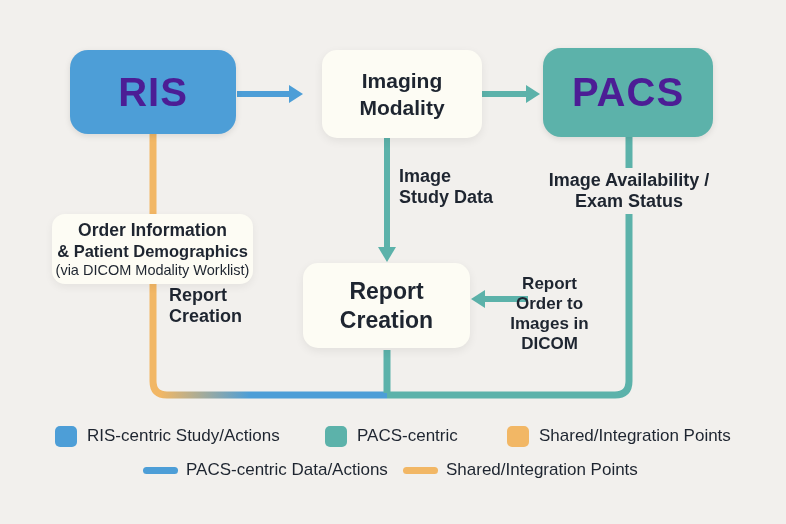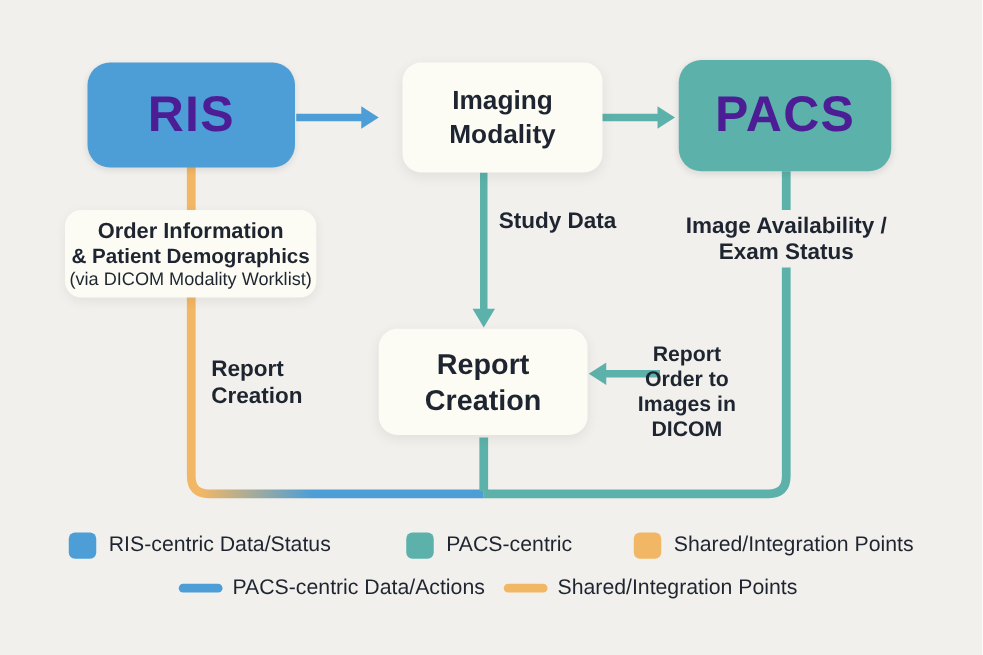--- a/index.html
+++ b/index.html
@@ -68,20 +68,21 @@
   }
   .order-box {
     z-index: 3;
     background: var(--node_cream);
     border-radius: 13px;
     box-shadow: 0 3px 9px rgba(0,0,0,0.06);
     text-align: center;
     display: flex;
     flex-direction: column;
     justify-content: center;
+    margin-top: 46px;
   }
   .order-line1 { font-size: 17.5px; line-height: 22px; font-weight: bold; }
   .order-line2 { font-size: 16.5px; line-height: 20px; font-weight: bold; }
   .order-line3 { font-size: 14.5px; line-height: 19px; font-weight: normal; }
 
   .lbl-18 { font-size: 18px; line-height: 21px; }
   .lbl-17 { font-size: 17px; line-height: 20px; }
   .bg-mask { background: var(--background); }
   .ta-center { text-align: center; }
 
@@ -157,20 +158,21 @@
     <span>Creation</span>
   </div>
 
   <div class="edge-label order-box" style="left:52px; top:168px; width:201px; height:70px;">
     <div class="order-line1">Order Information</div>
     <div class="order-line2">&amp; Patient Demographics</div>
     <div class="order-line3">(via DICOM Modality Worklist)</div>
   </div>
 
   <div class="edge-label lbl-18" style="left:399px; top:166px;">
+    <div>Image</div>
     <div>Study Data</div>
   </div>
 
   <div class="edge-label lbl-18 bg-mask ta-center" style="left:543px; top:168px; width:172px; padding:2px 0;">
     <div>Image Availability /</div>
     <div>Exam Status</div>
   </div>
 
   <div class="edge-label lbl-18" style="left:169px; top:285px;">
     <div>Report</div>
@@ -178,21 +180,21 @@
   </div>
 
   <div class="edge-label lbl-17 ta-center" style="left:481px; top:274px; width:137px;">
     <div>Report</div>
     <div>Order to</div>
     <div>Images in DICOM</div>
   </div>
 
   <div class="legend" style="left:55px; top:425px; height:22px;">
     <span class="swatch-square sw-blue"></span>
-    <span class="legend-label">RIS-centric Data/Status</span>
+    <span class="legend-label">RIS-centric Study/Actions</span>
   </div>
   <div class="legend" style="left:325px; top:425px; height:22px;">
     <span class="swatch-square sw-teal"></span>
     <span class="legend-label">PACS-centric</span>
   </div>
   <div class="legend" style="left:507px; top:425px; height:22px;">
     <span class="swatch-square sw-orange"></span>
     <span class="legend-label">Shared/Integration Points</span>
   </div>
 

